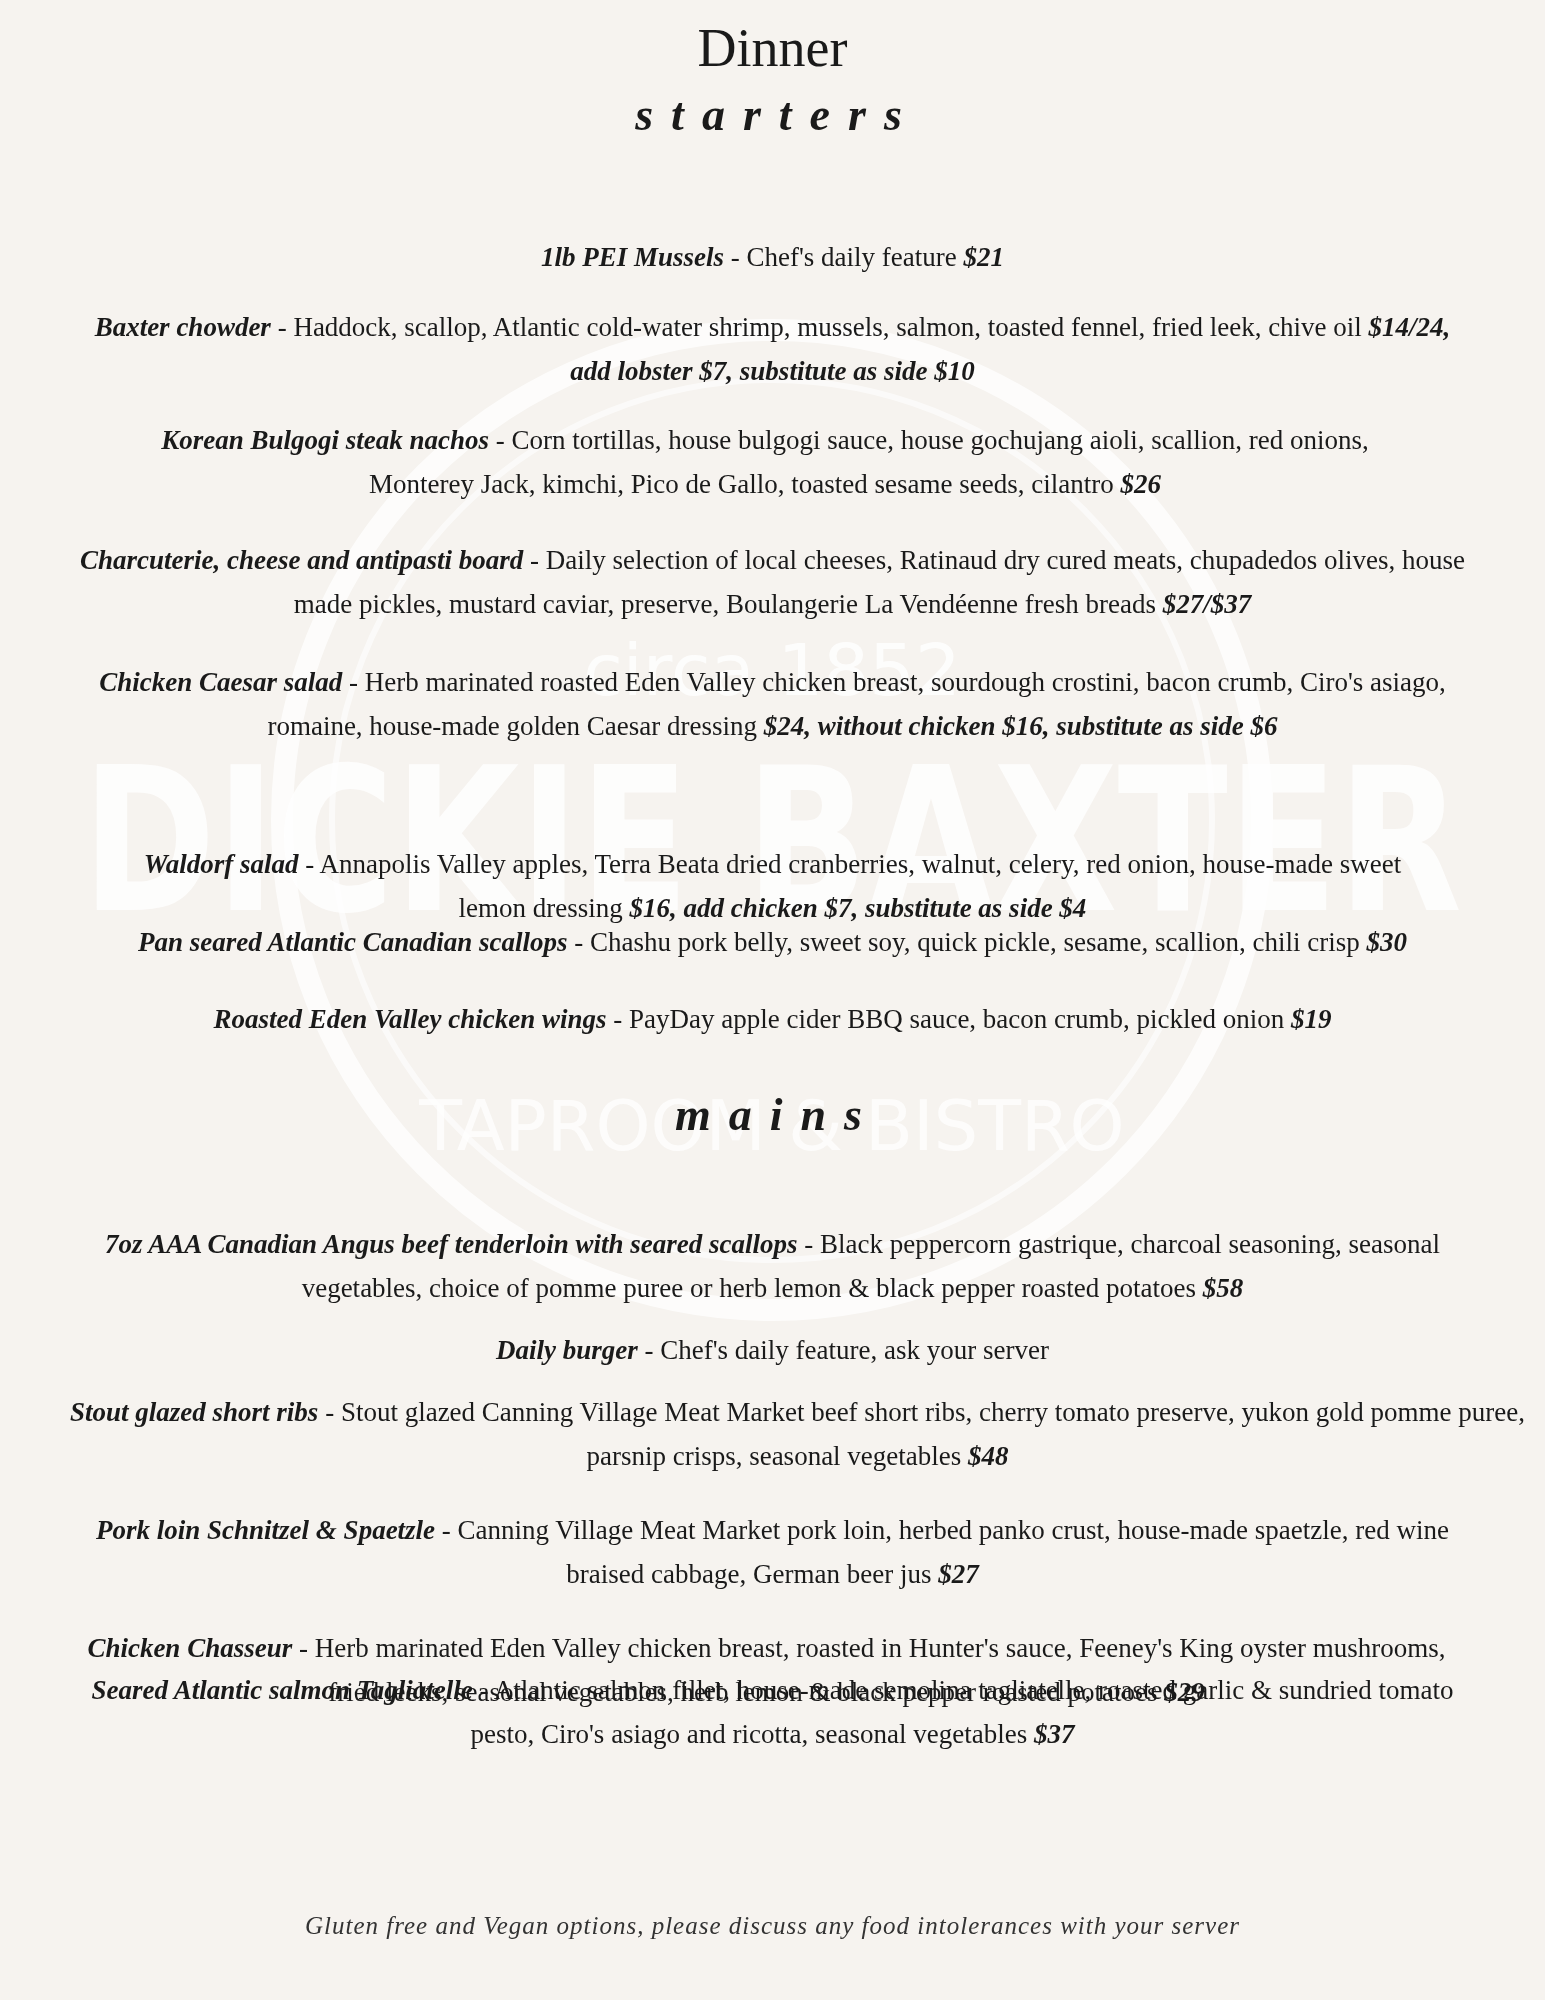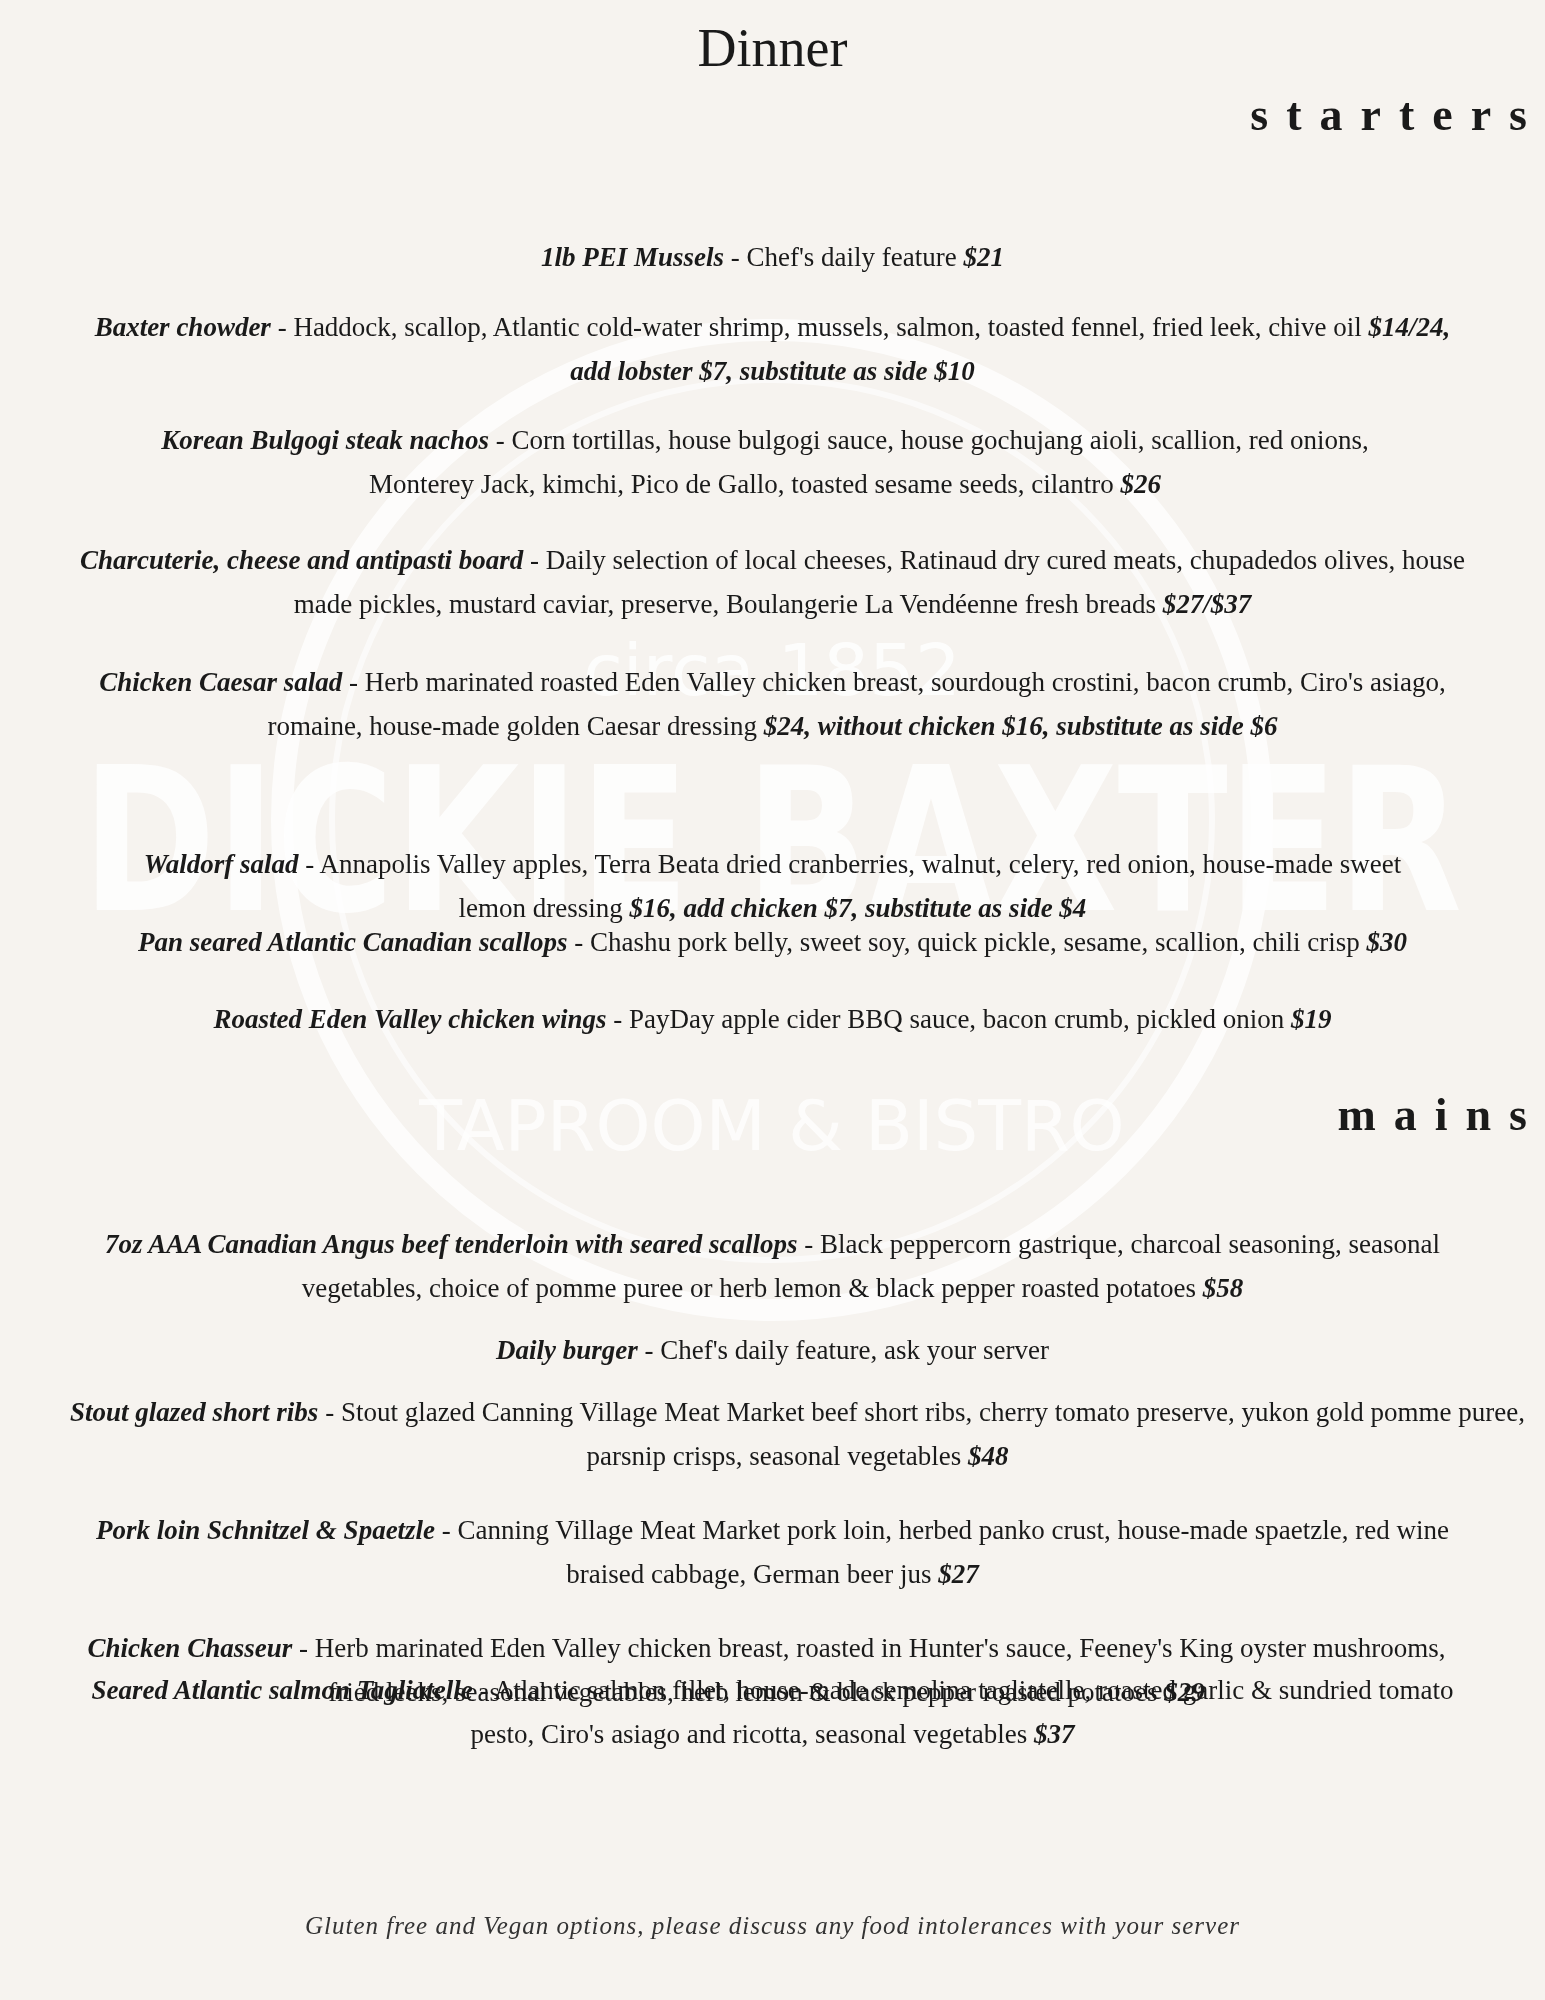--- a/index.html
+++ b/index.html
@@ -14,22 +14,22 @@
   .watermark {
     position: absolute; left: 0; top: 0; width: 1545px; height: 2000px;
     pointer-events: none; z-index: 0;
   }
   .page { position: relative; z-index: 1; }
   .title {
     position: absolute; left: 0; right: 0; top: 8px;
     text-align: center; font-size: 54px; line-height: 80px;
   }
   .section-heading {
-    position: absolute; left: 0; right: 0; text-align: right;
-    font-weight: bold; font-size: 46px; letter-spacing: 18px; padding-left: 10px;
+    position: absolute; left: 0; right: 0; text-align: center;
+    font-style: italic; font-weight: bold; font-size: 46px; letter-spacing: 18px; padding-left: 10px;
   }
   .item {
     position: absolute; left: 20px; right: 20px; text-align: center;
     font-size: 27px; line-height: 44px;
   }
   .item .name, .item .price { font-weight: bold; font-style: italic; }
   .item .desc { font-weight: normal; }
   .footer {
     position: absolute; left: 0; right: 0; top: 1912px; text-align: center;
     font-style: italic; font-size: 25px; letter-spacing: 1px; color: #333;

